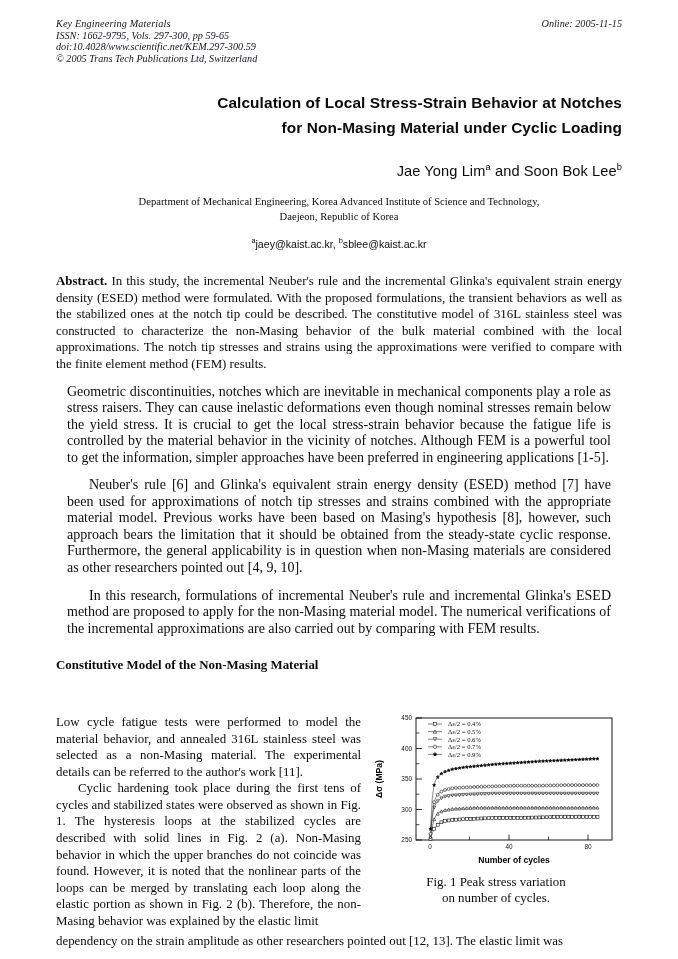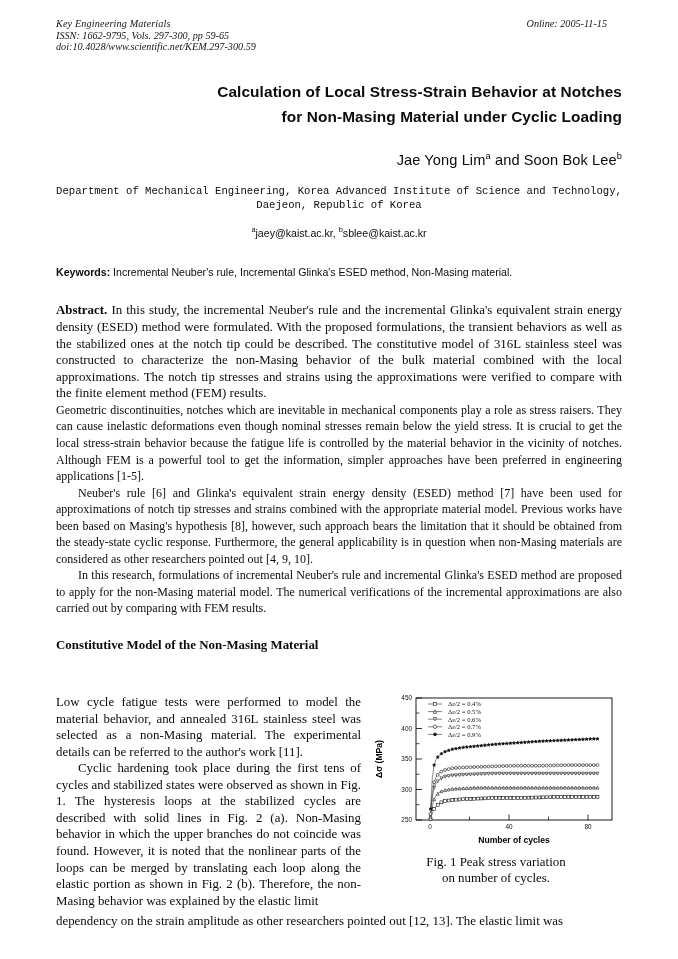--- a/index.html
+++ b/index.html
@@ -27,21 +27,21 @@
   .runhead {
     position: relative;
     font-style: italic;
     font-size: 10.2px;
     line-height: 11.6px;
     color: #15151a;
   }
   .runhead .jrnl { letter-spacing: .15px; }
   .runhead .online {
     position: absolute;
-    right: 15px;
+    right: 0;
     top: 0;
     font-size: 10.2px;
     white-space: nowrap;
   }
 
   
   .title {
     font-family: "Liberation Sans", sans-serif;
     font-weight: bold;
     font-size: 15.4px;
@@ -52,21 +52,21 @@
   }
   .authors {
     font-family: "Liberation Sans", sans-serif;
     font-size: 14.6px;
     text-align: right;
     margin-top: 21px;
     letter-spacing: .1px;
   }
   .authors sup { font-size: 9.4px; vertical-align: super; }
   .affil {
-    font-family: Liberation Mono, monospace;
+    font-family: Liberation Serif, serif;
     font-size: 10.6px;
     line-height: 14.6px;
     text-align: center;
     margin-top: 16px;
   }
   .emails {
     font-family: "Liberation Sans", sans-serif;
     font-size: 10.6px;
     text-align: center;
     margin-top: 12px;
@@ -93,25 +93,25 @@
   .abstract b { font-weight: bold; }
 
   
   h2.sec {
     font-size: 12.9px;
     font-weight: bold;
     margin: 20px 0 5px 0;
     line-height: 16px;
   }
   p.body {
-    font-size: 12px;
+    font-size: 14px;
     line-height: 16.55px;
     text-align: justify;
     text-justify: inter-word;
-    margin: 0;
+    margin: 11px;
   }
   p.body.indent { text-indent: 22px; }
 
   
   .wrapzone { position: relative; margin-top: 7px; }
   .coltext {
     width: 305px;
     font-size: 12.9px;
     line-height: 16.55px;
     text-align: justify;
@@ -168,20 +168,21 @@
 </style>
 </head>
 <body>
 
 <div class="page">
 
   <div class="runhead">
     <div class="jrnl">Key Engineering Materials</div>
     <div>ISSN: 1662-9795, Vols. 297-300, pp 59-65</div>
     <div>doi:10.4028/www.scientific.net/KEM.297-300.59</div>
+    <div>© 2005 Trans Tech Publications Ltd, Switzerland</div>
     <div class="online">Online: 2005-11-15</div>
   </div>
 
   <div class="title">
     <div>Calculation of Local Stress-Strain Behavior at Notches</div>
     <div>for Non-Masing Material under Cyclic Loading</div>
   </div>
 
   <div class="authors">
     <span>Jae Yong Lim</span><sup>a</sup><span> and </span><span>Soon Bok Lee</span><sup>b</sup>
@@ -189,23 +190,20 @@
 
   <div class="affil">
     <div>Department of Mechanical Engineering, Korea Advanced Institute of Science and Technology,</div>
     <div>Daejeon, Republic of Korea</div>
   </div>
 
   <div class="emails">
     <sup>a</sup><span>jaey@kaist.ac.kr, </span><sup>b</sup><span>sblee@kaist.ac.kr</span>
   </div>
 
-  <div class="keywords">
-    <b>Keywords:</b><span> Incremental Neuber's rule, Incremental Glinka's ESED method, Non-Masing material.</span>
-  </div>
 
   <div class="abstract">
     <b>Abstract.</b><span> In this study, the incremental Neuber's rule and the incremental Glinka's equivalent strain energy density (ESED) method were formulated. With the proposed formulations, the transient behaviors as well as the stabilized ones at the notch tip could be described. The constitutive model of 316L stainless steel was constructed to characterize the non-Masing behavior of the bulk material combined with the local approximations. The notch tip stresses and strains using the approximations were verified to compare with the finite element method (FEM) results.</span>
   </div>
 
   <p class="body">Geometric discontinuities, notches which are inevitable in mechanical components play a role as stress raisers. They can cause inelastic deformations even though nominal stresses remain below the yield stress. It is crucial to get the local stress-strain behavior because the fatigue life is controlled by the material behavior in the vicinity of notches. Although FEM is a powerful tool to get the information, simpler approaches have been preferred in engineering applications [1-5].</p>
   <p class="body indent">Neuber's rule [6] and Glinka's equivalent strain energy density (ESED) method [7] have been used for approximations of notch tip stresses and strains combined with the appropriate material model. Previous works have been based on Masing's hypothesis [8], however, such approach bears the limitation that it should be obtained from the steady-state cyclic response. Furthermore, the general applicability is in question when non-Masing materials are considered as other researchers pointed out [4, 9, 10].</p>
   <p class="body indent">In this research, formulations of incremental Neuber's rule and incremental Glinka's ESED method are proposed to apply for the non-Masing material model. The numerical verifications of the incremental approximations are also carried out by comparing with FEM results.</p>
 
   <h2 class="sec">Constitutive Model of the Non-Masing Material</h2>

